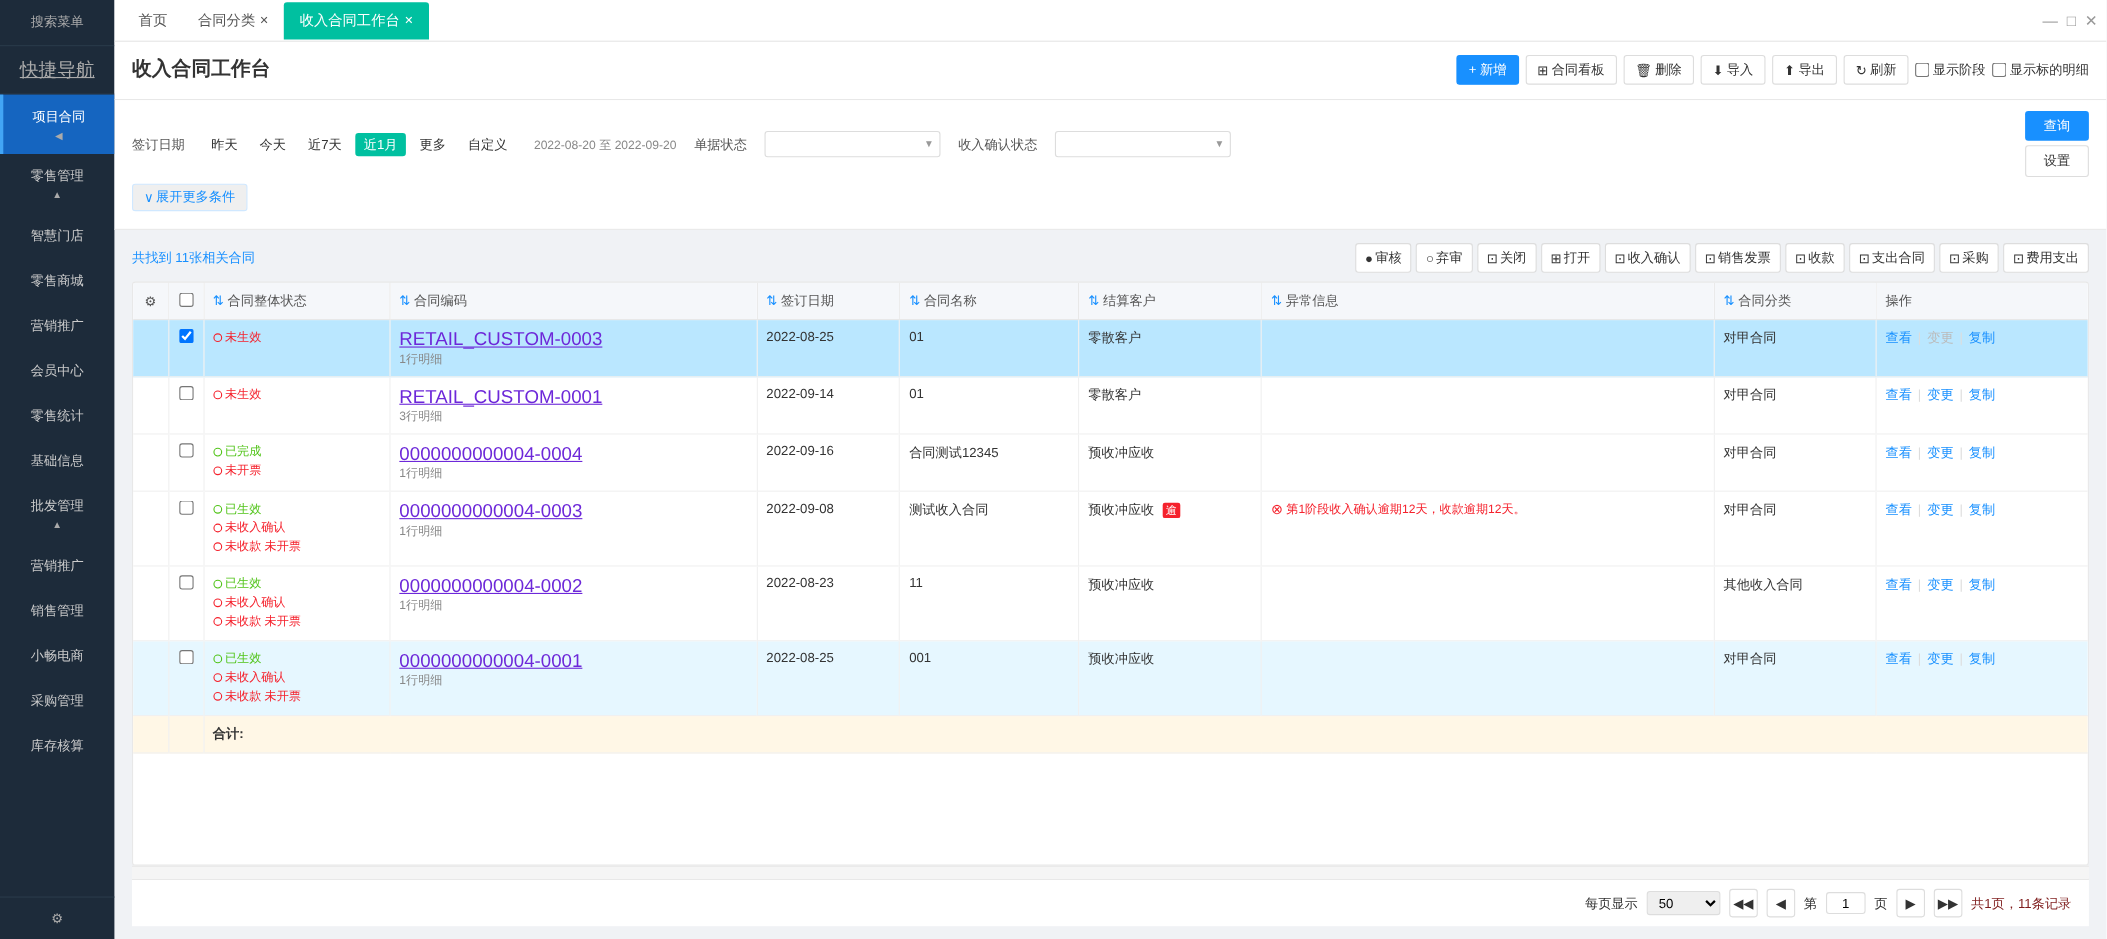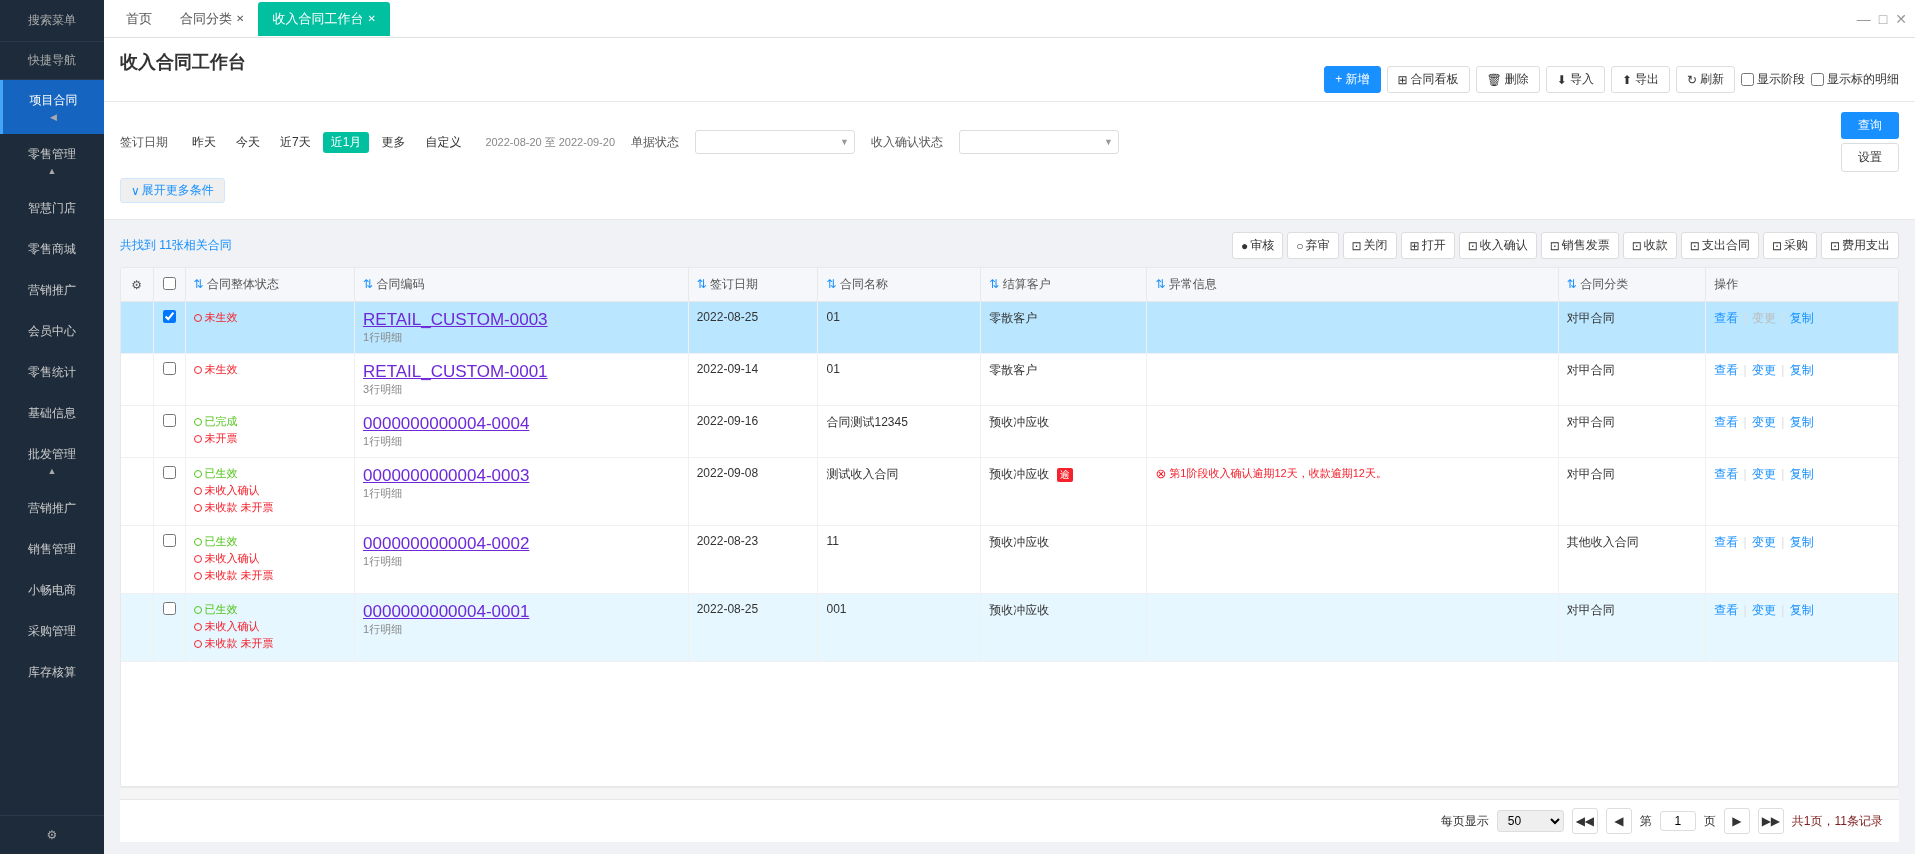--- a/index.html
+++ b/index.html
@@ -1,21 +1,21 @@
 <!DOCTYPE html>
 <html><head>
   <meta charset="utf-8">
   <style>
     * { box-sizing: border-box; margin: 0; padding: 0; }
     body { font-family: 'Microsoft YaHei', Arial, sans-serif; font-size: 12px; background: #f0f2f5; color: #333; height: 854px; overflow: hidden; display: flex; }
 
     
     .sidebar { width: 104px; background: #1d2b3a; display: flex; flex-direction: column; height: 854px; flex-shrink: 0; }
     .sidebar-search { padding: 12px 8px; color: #aaa; font-size: 12px; cursor: pointer; text-align: center; border-bottom: 1px solid #2a3a4a; }
-    .sidebar-nav { padding: 10px 8px; color: #aaa; font-size: 12px; cursor: pointer; text-align: center; border-bottom: 1px solid #2a3a4a; }
+    .sidebar-nav { padding: 10px 8px; color: #aaa; font-size: 17px; cursor: pointer; text-align: center; border-bottom: 1px solid #2a3a4a; text-decoration: underline; }
     .sidebar-item { padding: 12px 8px; color: #ccc; font-size: 12px; cursor: pointer; text-align: right; display: flex; flex-direction: column; align-items: center; gap: 3px; }
     .sidebar-item.active { background: #1565c0; color: #fff; border-left: 3px solid #42a5f5; }
     .sidebar-bottom { margin-top: auto; padding: 12px 8px; color: #aaa; text-align: center; cursor: pointer; border-top: 1px solid #2a3a4a; }
 
     
     .main { flex: 1; display: flex; flex-direction: column; height: 854px; overflow: hidden; }
 
     
     .tab-bar { background: #fff; display: flex; align-items: center; border-bottom: 1px solid #e0e0e0; padding: 0 8px; height: 38px; flex-shrink: 0; }
     .tab { padding: 8px 14px; font-size: 13px; cursor: pointer; color: #555; display: flex; align-items: center; gap: 4px; }
@@ -164,21 +164,21 @@
     <div class="tab-bar-right">
       <span style="font-size:14px; color:#999;">—</span>
       <span style="font-size:14px; color:#999;">□</span>
       <span style="font-size:14px; color:#999;">✕</span>
     </div>
   </div>
 
   <div class="page-header">
     <div style="display:flex; align-items:flex-start; justify-content:space-between;">
       <h1 class="page-title">收入合同工作台</h1>
-      <div class="page-actions" style="margin-top:16px; gap:6px; flex-wrap:wrap; justify-content:flex-end;">
+      <div class="page-actions" style="margin-top:0; gap:6px; flex-wrap:wrap; justify-content:flex-end;">
         <button class="action-btn action-btn-primary">+ 新增</button>
         <button class="action-btn">
           <span>⊞</span>
           <span>合同看板</span>
         </button>
         <button class="action-btn">
           <span>🗑</span>
           <span>删除</span>
         </button>
         <button class="action-btn">
@@ -527,20 +527,25 @@
             <td>对甲合同</td>
             <td>
               <span class="op-link">查看</span>
               <span class="op-sep">|</span>
               <span class="op-link">变更</span>
               <span class="op-sep">|</span>
               <span class="op-link">复制</span>
             </td>
           </tr>
 
+          <tr class="total-row">
+            <td></td>
+            <td></td>
+            <td colspan="8" style="font-weight:bold;">合计:</td>
+          </tr>
         </tbody>
       </table>
     </div>
 
     <div style="height:12px; background:#f5f5f5; border-top:1px solid #e8e8e8;"></div>
 
     <div class="pagination">
       <span>每页显示</span>
       <select class="page-size-select">
         <option value="50">50</option>

